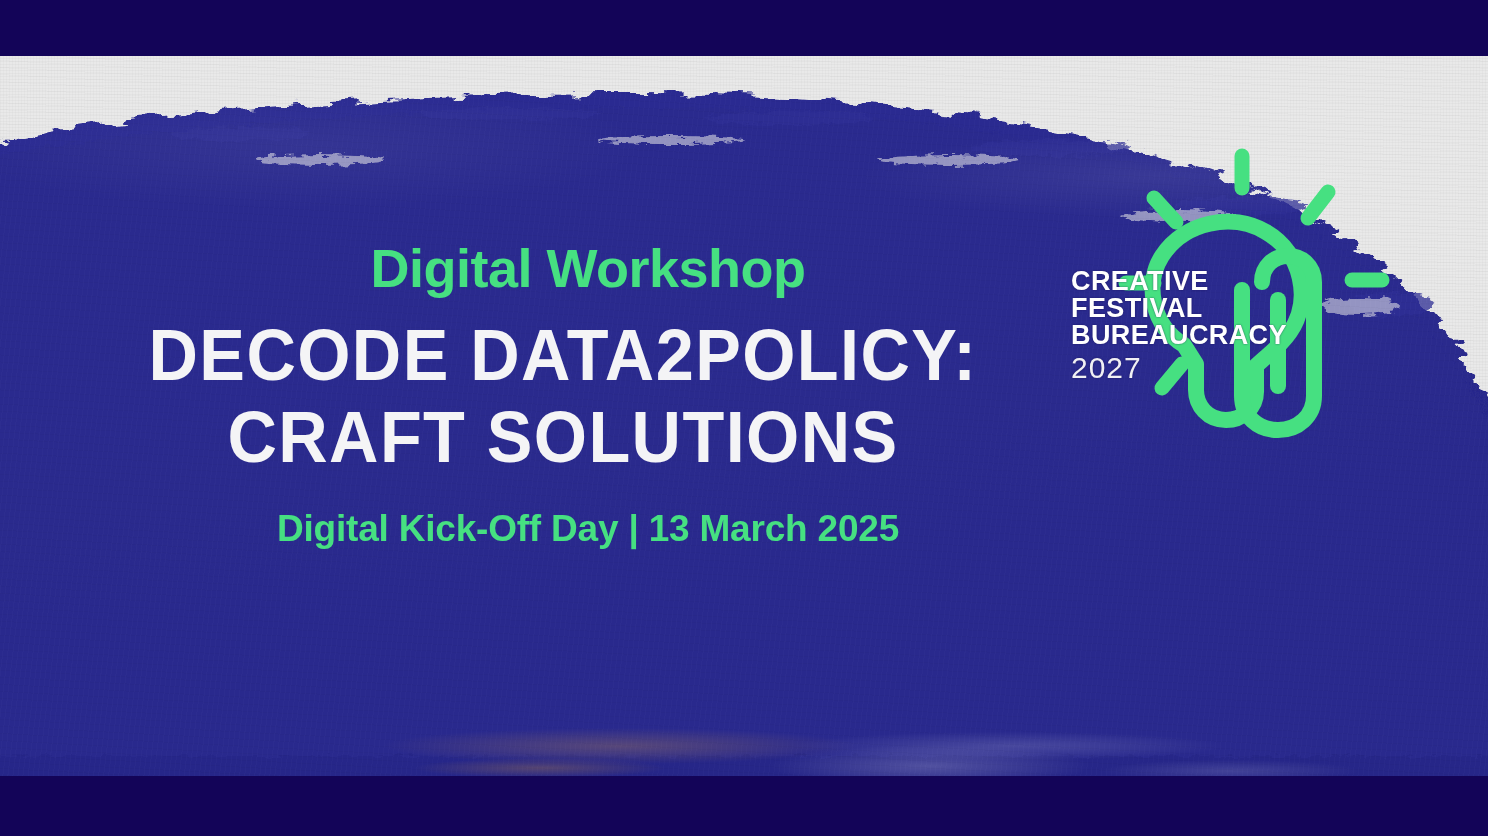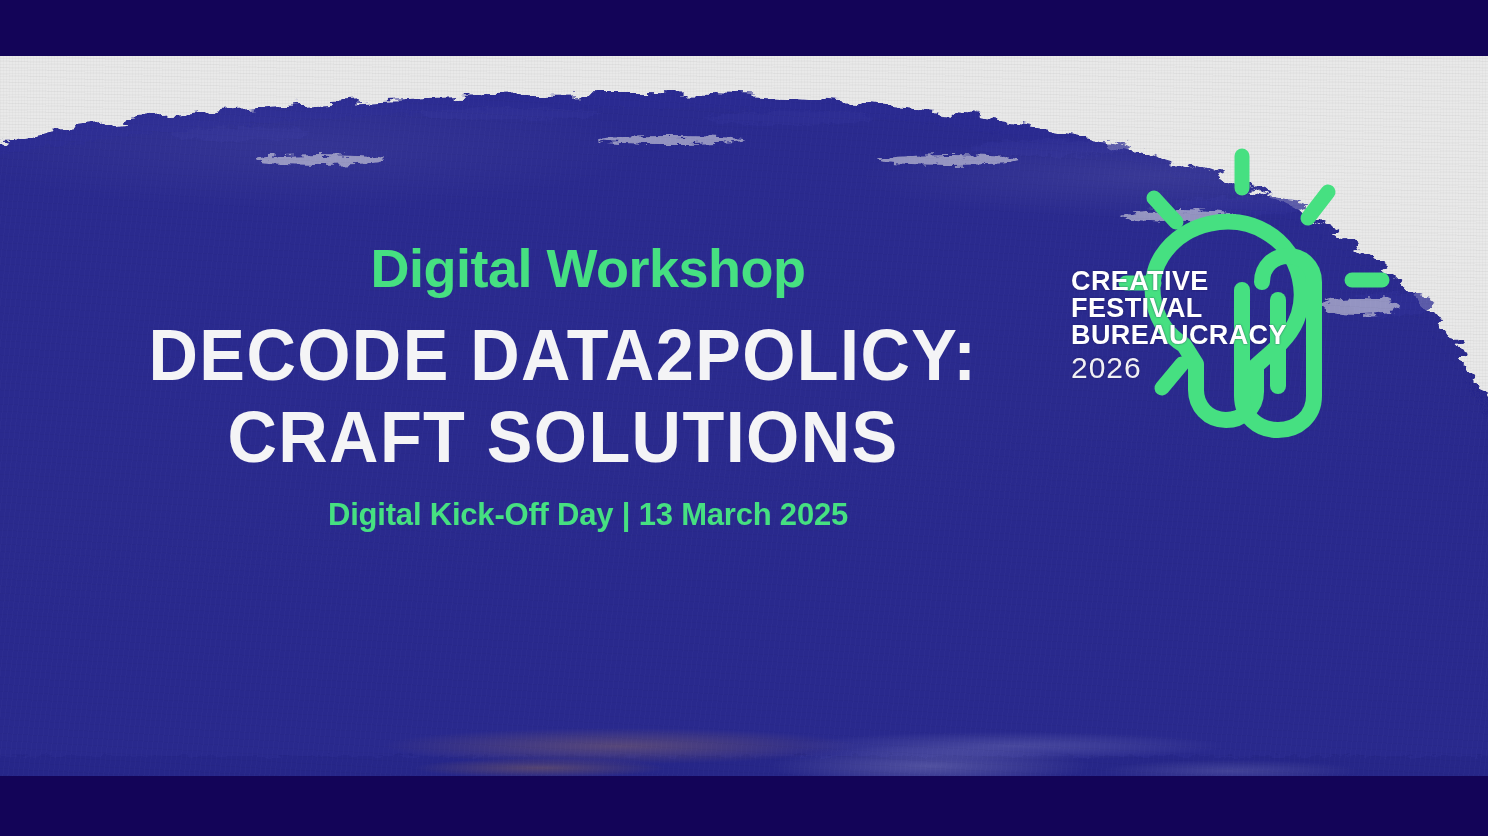--- a/index.html
+++ b/index.html
@@ -88,22 +88,22 @@
   .headline{
     margin-top:18px;
     font-size:72px; font-weight:700;
     letter-spacing:1.5px; line-height:1.13;
     color:#f4f4f6;
     font-stretch:condensed;
     transform:scaleX(.95); transform-origin:left center;
   }
   .headline .ln{ display:block; white-space:nowrap; }
   .kicker{
-    margin-top:19px;
-    font-size:31px; font-weight:700; letter-spacing:-.2px;
+    margin-top:30px;
+    font-size:37px; font-weight:700; letter-spacing:-.2px;
     color:#46e081;
   }
 
   
   .logo{
     position:absolute; z-index:22;
     left:1056px; top:140px;
     width:360px; height:300px;
   }
   .logo svg{ position:absolute; inset:0; width:100%; height:100%; }
@@ -215,20 +215,20 @@
                C 258 276 242 290 222 290
                C 202 290 186 276 186 256
                L 186 150" fill="none" stroke="#46e081" stroke-width="16" stroke-linecap="round"></path>
       <path d="M 222 160 L 222 246" fill="none" stroke="#46e081" stroke-width="16" stroke-linecap="round"></path>
     </svg>
 
     <div class="logo-text">
       <span class="lt">CREATIVE</span>
       <span class="lt">FESTIVAL</span>
       <span class="lt">BUREAUCRACY</span>
-      <span class="yr">2026</span>
+      <span class="yr">2027</span>
     </div>
   </div>
 
   <div class="bar top"></div>
   <div class="bar bottom"></div>
 
 </div>
 
 </body></html>

